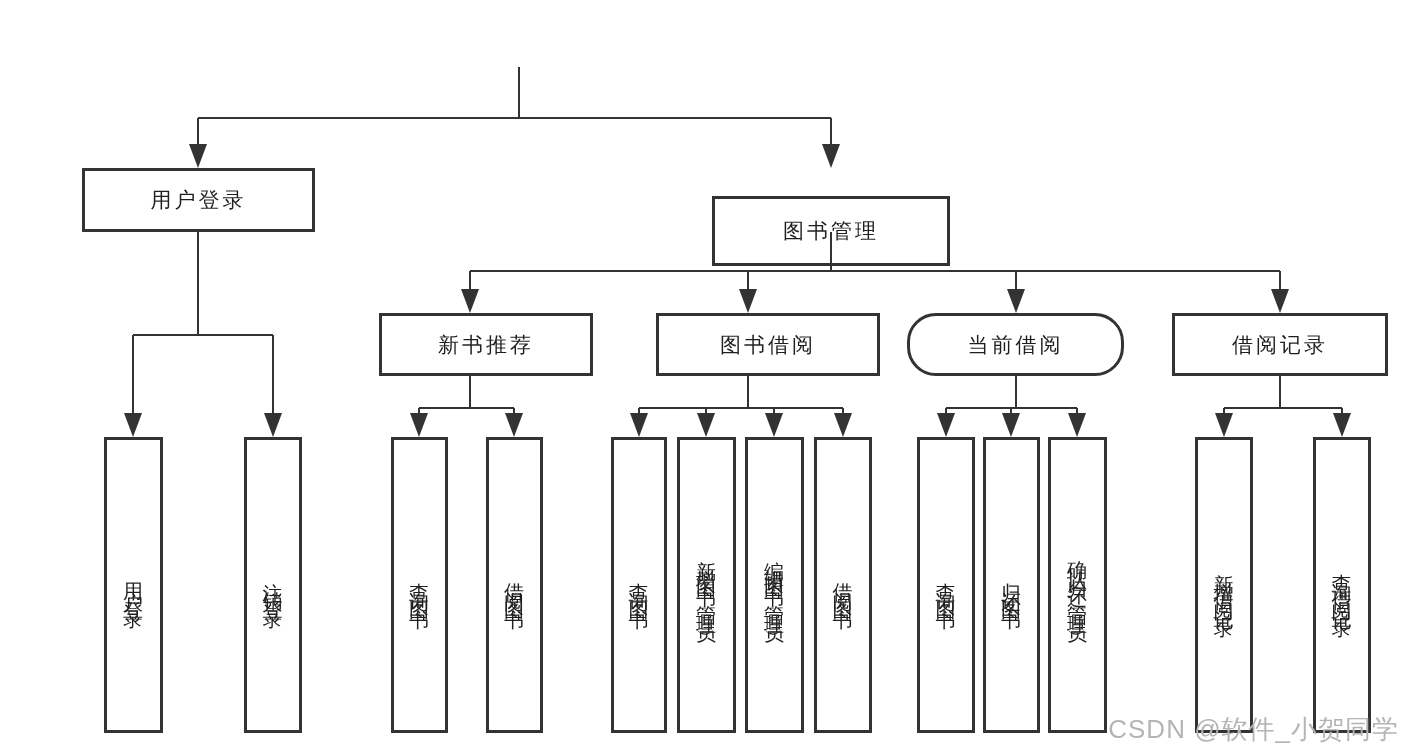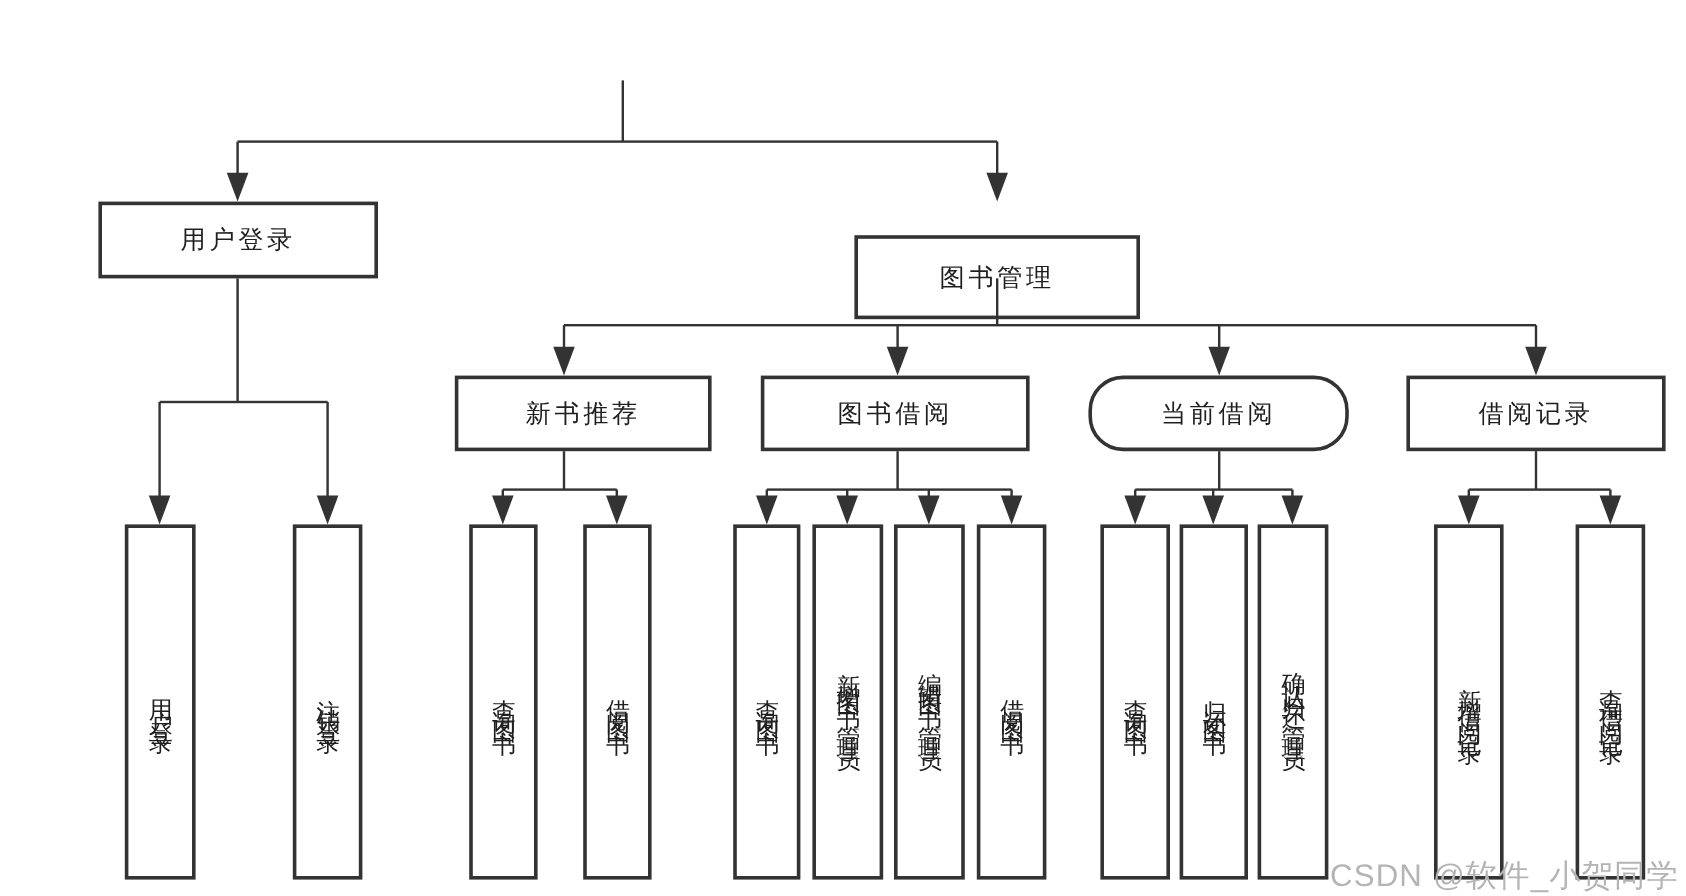--- a/index.html
+++ b/index.html
@@ -18,21 +18,21 @@
     writing-mode:vertical-rl; text-orientation:mixed;
     font-size:20px; letter-spacing:9px; line-height:1;
   }
   .node.leaf { font-size:20px; }
 
   
   #n-root   { left:15px;  top:13px;  width:1008px; height:54px; }
   #n-login  { left:82px;  top:168px; width:233px;  height:64px; }
   #n-mgmt   { left:712px; top:168px; width:238px;  height:70px;margin-top:28px; }
   #n-mid1   { left:379px; top:313px; width:214px;  height:63px; }
-  #n-mid2   { left:634px; top:313px; width:224px;  height:63px; }
+  #n-mid2   { left:656px; top:313px; width:224px;  height:63px; }
   #n-mid3   { left:907px; top:313px; width:217px;  height:63px;border-radius:29px; }
   #n-mid4   { left:1172px;top:313px; width:216px;  height:63px; }
   .leaf { top:437px; height:296px; }
   #n-a1 { left:104px;  width:59px; }
   #n-a2 { left:244px;  width:58px; }
   #n-b1 { left:391px;  width:57px; }
   #n-b2 { left:486px;  width:57px; }
   #n-c1 { left:611px;  width:56px; }
   #n-c2 { left:677px;  width:59px; }
   #n-c3 { left:745px;  width:59px; }

